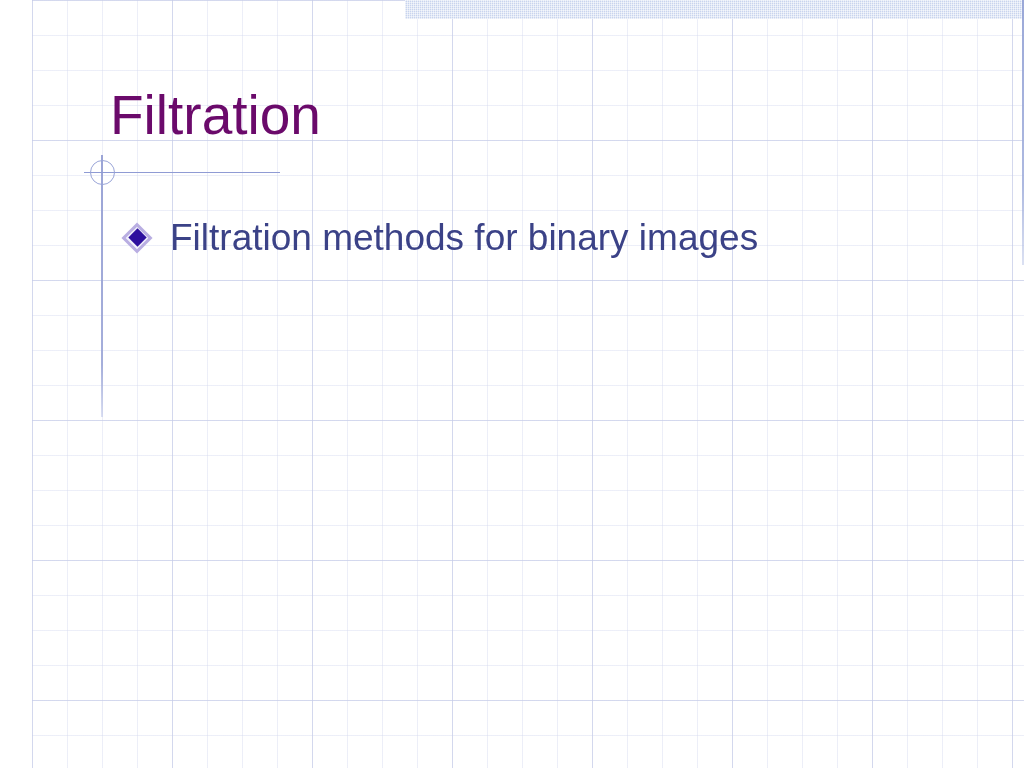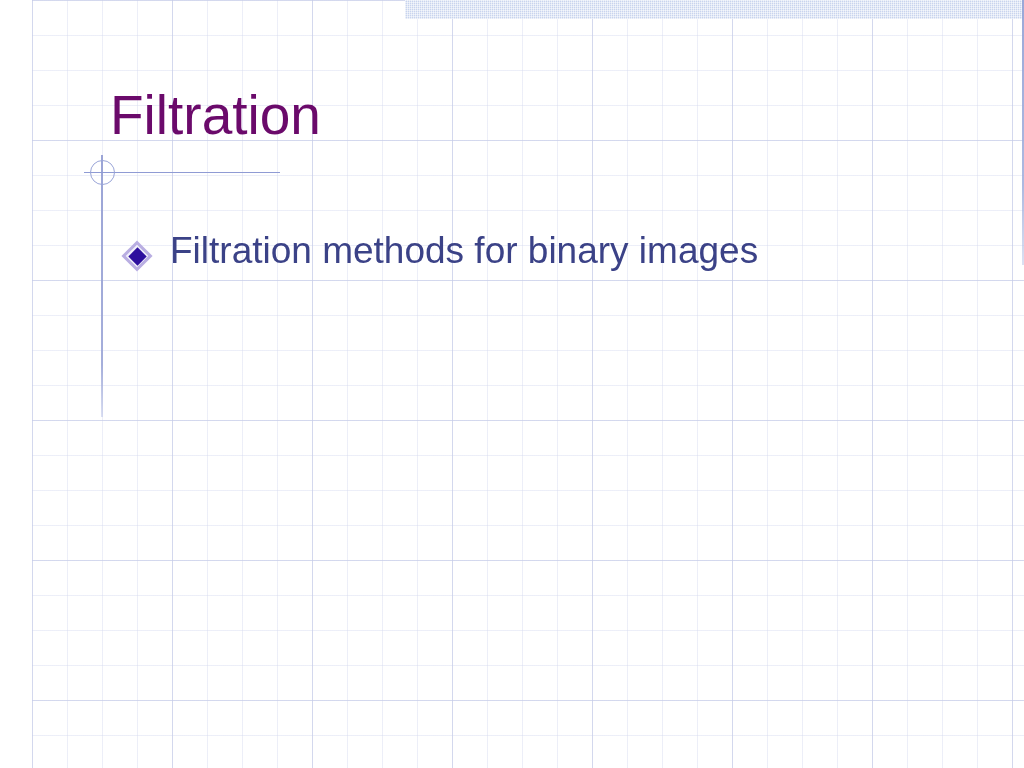--- a/index.html
+++ b/index.html
@@ -124,21 +124,21 @@
   
   .bullets {
     position: absolute;
     left: 92px;
     top: 206px;
     width: 830px;
   }
 
   .bullet-row {
     display: flex;
-    align-items: flex-end;
+    align-items: center;
     height: 63px;
   }
 
   .bullet-marker {
     position: relative;
     flex: 0 0 auto;
     width: 26px;
     height: 26px;
     margin-right: 20px;
   }

